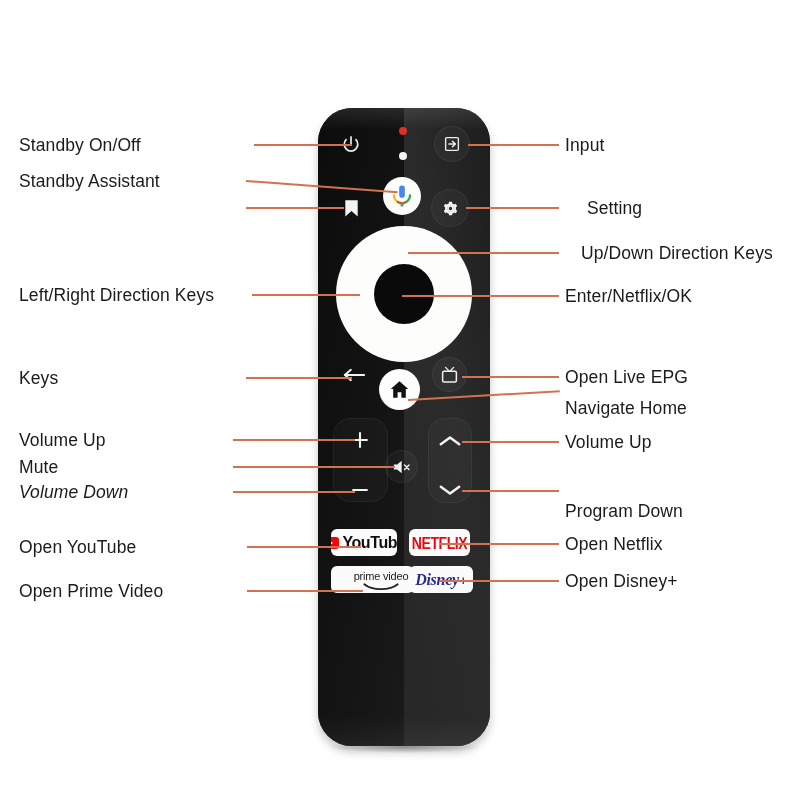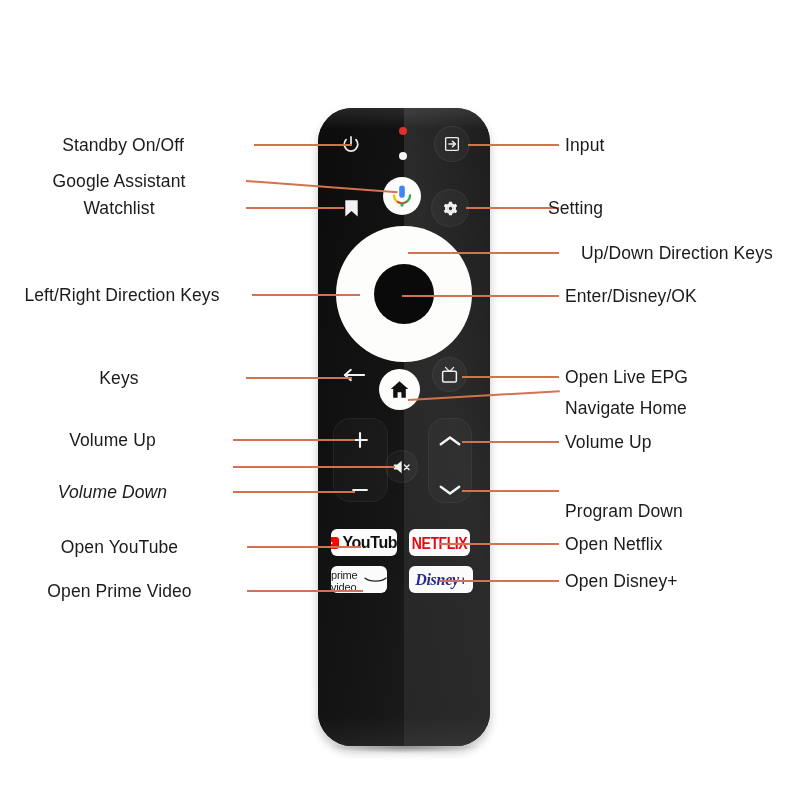--- a/index.html
+++ b/index.html
@@ -168,21 +168,22 @@
 
   
   .label {
     position: absolute;
     font-size: 17.5px;
     color: #1b1b1b;
     white-space: nowrap;
     letter-spacing: 0.1px;
   }
   .label.right-al {
-    text-align: center;
+    text-align: left;
+    margin-left: 19px;
   }
   .leader {
     position: absolute;
     height: 2px;
     background: #d4714e;
   }
   .leader.diag {
     transform-origin: 0 50%;
   }
 </style>
@@ -306,76 +307,76 @@
       </span>
       <span style="font-size:16px; font-weight:bold; color:#111111; letter-spacing:-0.4px;">YouTube</span>
     </span>
   </div>
 
   <div class="app-btn" style="left:409px; top:529px; width:61px; height:27px;">
     <span style="font-size:14px; font-weight:bold; color:#e50914; letter-spacing:-0.4px;
                  transform:scaleY(1.12);">NETFLIX</span>
   </div>
 
-  <div class="app-btn" style="left:331px; top:566px; width:56px; height:27px; flex-direction:row;">
+  <div class="app-btn" style="left:331px; top:566px; width:66px; height:27px; flex-direction:column;padding-left:17px;">
     <span style="font-size:11px; color:#1a1a1a; letter-spacing:-0.2px; line-height:12px;
                  margin-top:2px;">prime video</span>
     <svg width="38" height="9" viewBox="0 0 40 10" style="margin-top:0px;">
       <path d="M1.5 2.5 C 10 9.8, 30 9.8, 38.5 2.5" stroke="#222222" stroke-width="2.1" fill="none" stroke-linecap="round"></path>
     </svg>
   </div>
 
   <div class="app-btn" style="left:409px; top:566px; width:64px; height:27px;">
     <span style="display:flex; align-items:baseline; gap:1px;">
       <span style="font-family:'Liberation Serif', serif; font-style:italic; font-weight:bold;
                    font-size:16px; color:#2b2c8f; letter-spacing:-0.3px;">Disney</span>
       <span style="font-size:12px; color:#2b2c8f; font-weight:bold;">+</span>
     </span>
   </div>
 
   <div class="label right-al" style="left:0; top:135px; width:246px;">Standby On/Off</div>
   <div class="leader" style="left:254px; top:144px; width:98px;"></div>
 
-  <div class="label right-al" style="left:0; top:171px; width:238px;">Google Assistant</div>
+  <div class="label right-al" style="left:0; top:171px; width:238px;">Standby Assistant</div>
   <div class="leader diag" style="left:246px; top:180px; width:152px; transform:rotate(4.2deg);"></div>
 
-  <div class="label right-al" style="left:0; top:198px; width:238px;">Watchlist</div>
   <div class="leader" style="left:246px; top:207px; width:98px;"></div>
 
   <div class="label right-al" style="left:0; top:285px; width:244px;">Left/Right Direction Keys</div>
   <div class="leader" style="left:252px; top:294px; width:108px;"></div>
 
   <div class="label right-al" style="left:0; top:368px; width:238px;">Keys</div>
   <div class="leader" style="left:246px; top:377px; width:106px;"></div>
 
   <div class="label right-al" style="left:0; top:430px; width:225px;">Volume Up</div>
   <div class="leader" style="left:233px; top:439px; width:122px;"></div>
 
+  <div class="label right-al" style="left:0; top:457px; width:225px;">Mute</div>
   <div class="leader" style="left:233px; top:466px; width:162px;"></div>
 
   <div class="label right-al" style="left:0; top:482px; width:225px;font-style:italic;">Volume Down</div>
   <div class="leader" style="left:233px; top:491px; width:122px;"></div>
 
   <div class="label right-al" style="left:0; top:537px; width:239px;">Open YouTube</div>
   <div class="leader" style="left:247px; top:546px; width:114px;"></div>
 
   <div class="label right-al" style="left:0; top:581px; width:239px;">Open Prime Video</div>
   <div class="leader" style="left:247px; top:590px; width:116px;"></div>
 
   <div class="leader" style="left:468px; top:144px; width:91px;"></div>
   <div class="label" style="left:565px; top:135px;">Input</div>
 
   <div class="leader" style="left:466px; top:207px; width:93px;"></div>
-  <div class="label" style="left:548px; top:198px;text-align:right;">Setting</div>
+  <div class="label" style="left:587px; top:198px;text-align:right;">Setting</div>
 
   <div class="leader" style="left:408px; top:252px; width:151px;"></div>
   <div class="label" style="left:565px; top:243px;margin-left:16px;">Up/Down Direction Keys</div>
 
   <div class="leader" style="left:402px; top:295px; width:157px;"></div>
-  <div class="label" style="left:565px; top:286px;">Enter/Disney/OK</div>
+  <div class="label" style="left:565px; top:286px;">Enter/Netflix/OK</div>
 
   <div class="leader" style="left:462px; top:376px; width:97px;"></div>
   <div class="label" style="left:565px; top:367px;">Open Live EPG</div>
 
   <div class="leader diag" style="left:408px; top:399px; width:152px; transform:rotate(-3.3deg);"></div>
   <div class="label" style="left:565px; top:398px;">Navigate Home</div>
 
   <div class="leader" style="left:462px; top:441px; width:97px;"></div>
   <div class="label" style="left:565px; top:432px;">Volume Up</div>
 

